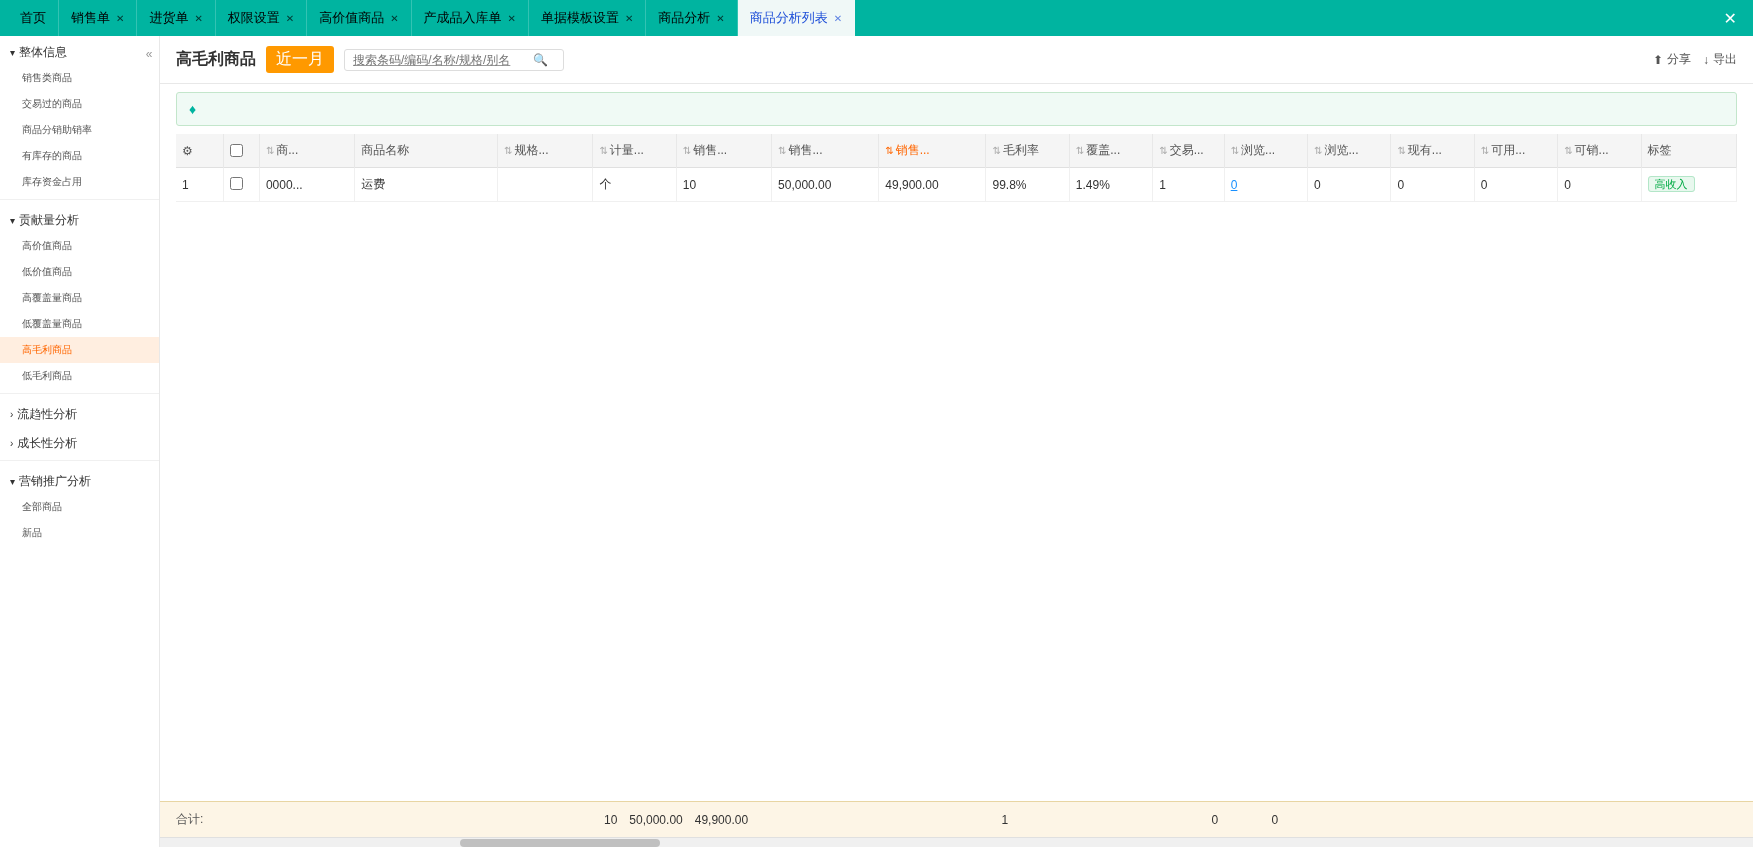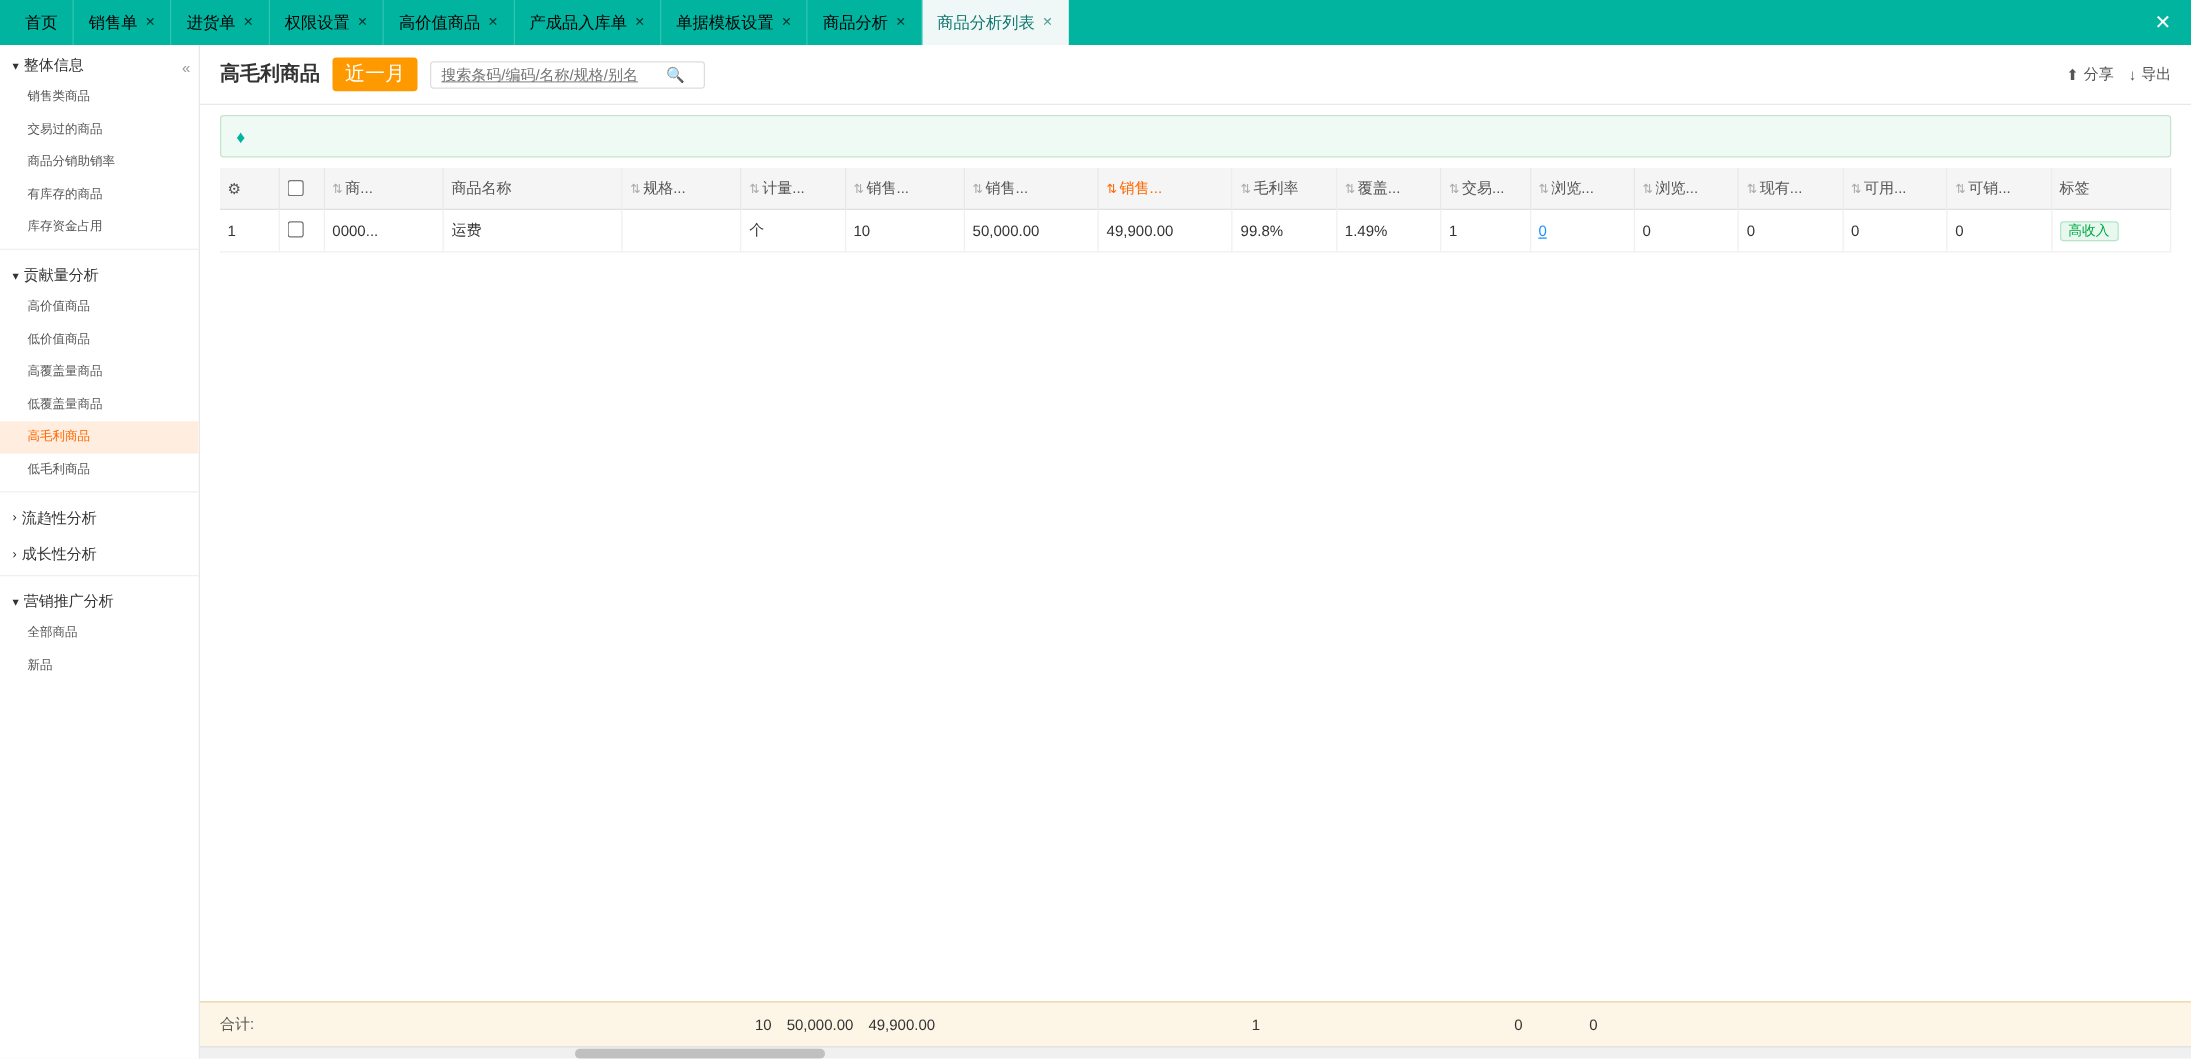--- a/index.html
+++ b/index.html
@@ -18,21 +18,21 @@
       display: flex;
       align-items: center;
       padding: 0 12px;
       height: 36px;
       cursor: pointer;
       white-space: nowrap;
       font-size: 13px;
       color: #000000;
       border-right: 1px solid rgba(255,255,255,0.2);
     }
-    .nav-tab.active { background: #f0f8f7; color: #0f766e; }
+    .nav-tab.active { background: #f0f8f7; color: #1d4ed8; }
     .nav-tab .close-x {
       margin-left: 6px;
       font-size: 10px;
       opacity: 0.7;
       cursor: pointer;
     }
     .nav-close-all {
       margin-left: auto;
       color: white;
       font-size: 16px;

